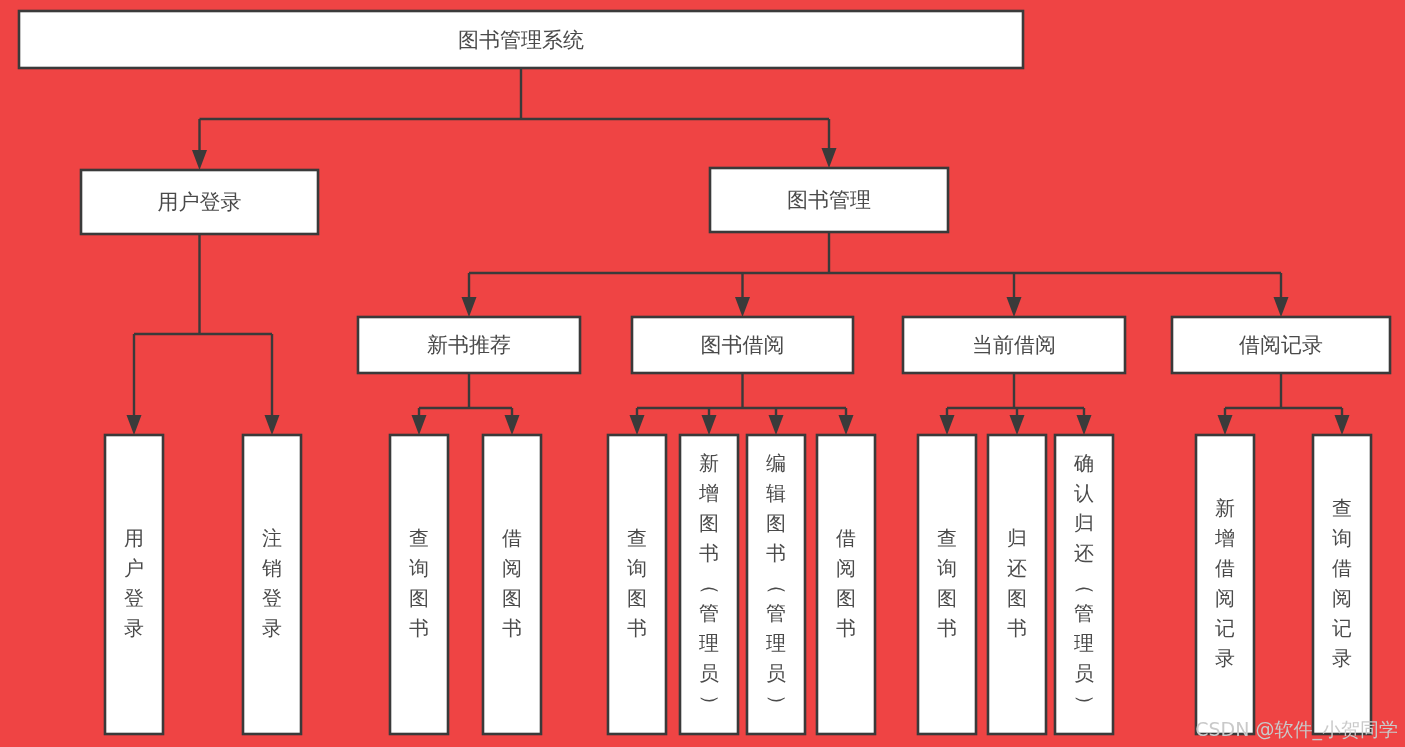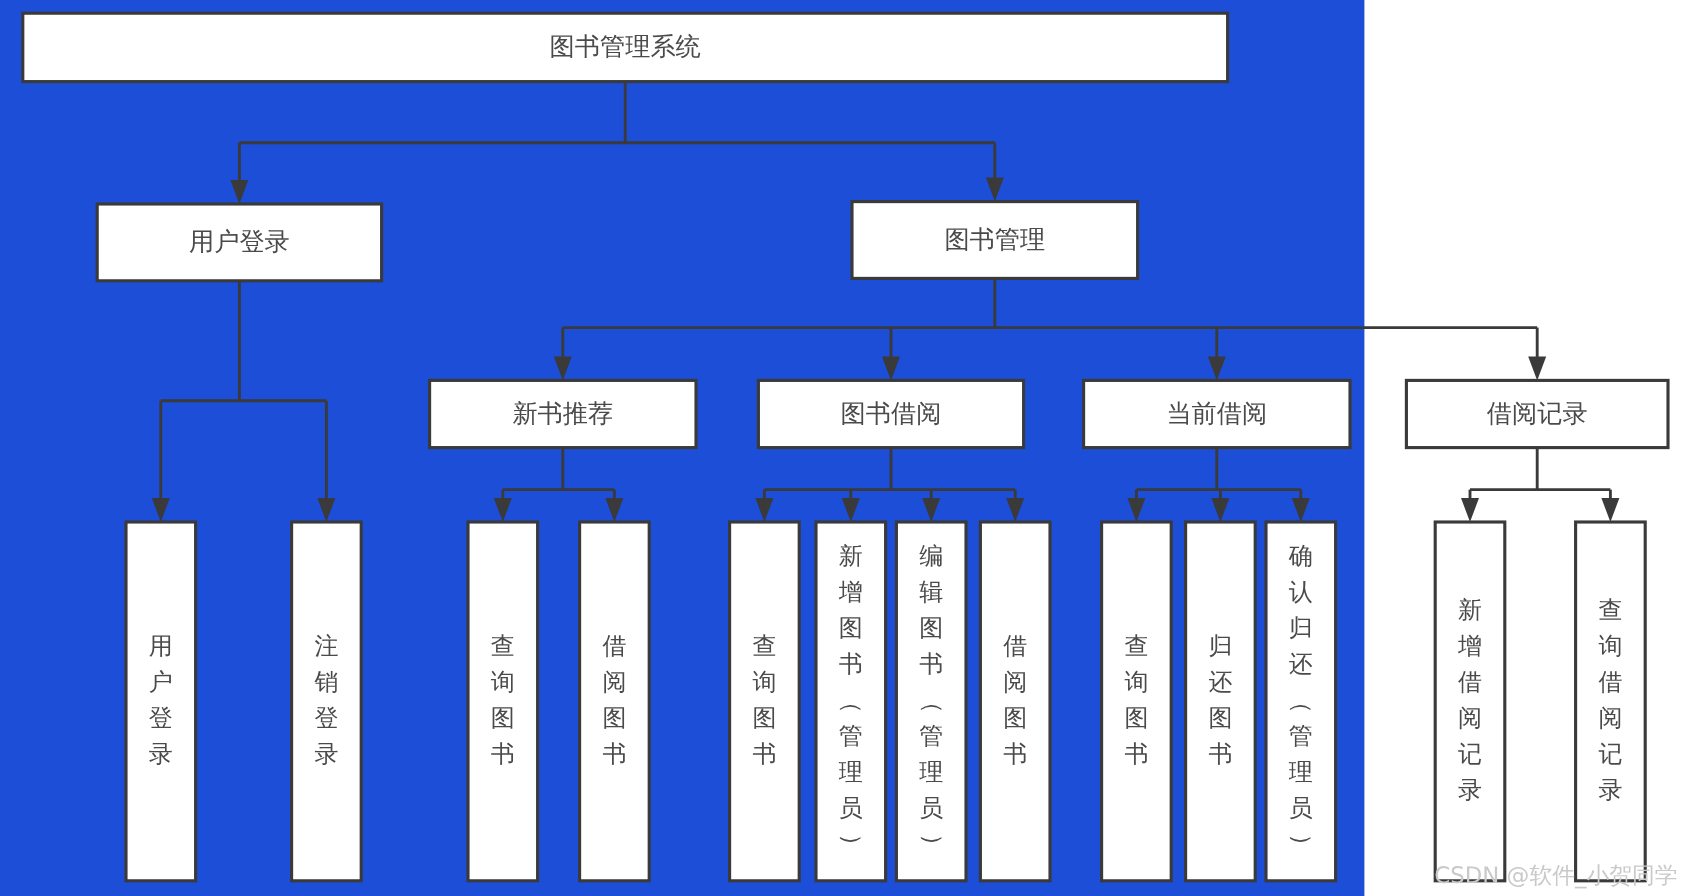--- a/index.html
+++ b/index.html
@@ -9,23 +9,23 @@
     background: #ffffff;
   }
   body {
     width: 1405px;
     height: 747px;
     font-family: "DejaVu Sans", "Liberation Sans", sans-serif;
     overflow: hidden;
   }
   #diagram-root {
     position: relative;
-    width: 1137px;
+    width: 1405px;
     height: 747px;
-    background: #1d4ed8;
+    background: #ef4444;
   }
   svg.diagram-canvas {
     position: absolute;
     left: 0;
     top: 0;
     width: 1405px;
     height: 747px;
     display: block;
   }
   .node-box {

